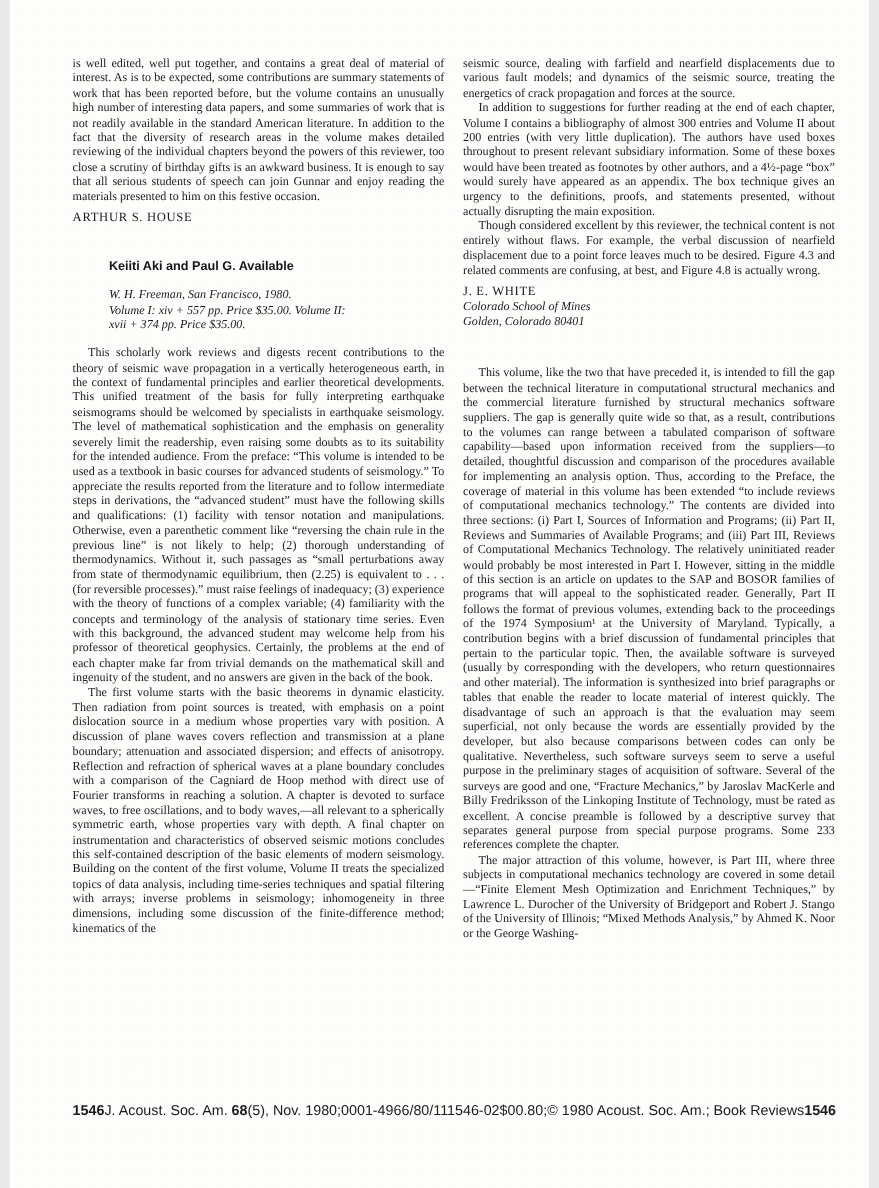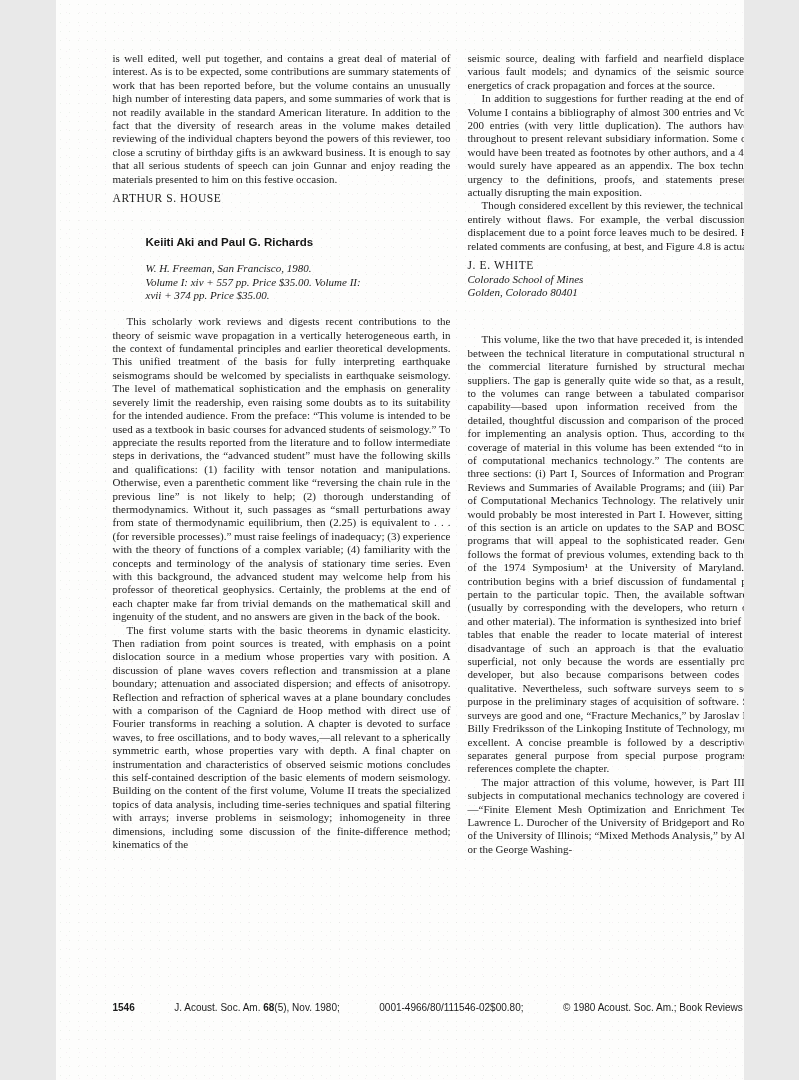--- a/index.html
+++ b/index.html
@@ -1,18 +1,18 @@
 <!DOCTYPE html>
 <html lang="en"><head>
 <meta charset="utf-8">
 <style>
   html, body { margin: 0; padding: 0; background: #e9e9e9; }
   .sheet {
     position: relative;
-    width: 688px;
+    width: 781px;
     height: 1080px;
     margin: 0 auto;
     background-color: #fdfdfc;
     background-image:
       radial-gradient(rgba(190,205,190,.28) 0.5px, transparent 0.6px),
       radial-gradient(rgba(225,195,220,.25) 0.5px, transparent 0.6px);
     background-size: 9px 9px, 13px 13px;
     background-position: 0 0, 4px 6px;
     overflow: hidden;
     color: #1b1b1b;
@@ -77,42 +77,42 @@
   }
   .footer {
     position: absolute;
     left: 57px;
     top: 1002px;
     width: 692px;
     display: flex;
     justify-content: space-between;
     align-items: baseline;
     font-family: "Liberation Sans", sans-serif;
-    font-size: 10px;
+    font-size: 13px;
     color: #1b1b1b;
     white-space: nowrap;
   }
   .fnum { font-weight: bold; }
   .fref b { font-weight: bold; }
 </style>
 </head>
 <body>
 
 <div class="sheet">
   <div class="content">
 
     <div class="col">
       <p class="bt">is well edited, well put together, and contains a great deal of material of interest. As is to be expected, some contributions are summary statements of work that has been reported before, but the volume contains an unusually high number of interesting data papers, and some summaries of work that is not readily available in the standard American literature. In addition to the fact that the diversity of research areas in the volume makes detailed reviewing of the individual chapters beyond the powers of this reviewer, too close a scrutiny of birthday gifts is an awkward business. It is enough to say that all serious students of speech can join Gunnar and enjoy reading the materials presented to him on this festive occasion.</p>
 
       <div class="sig">
         <div class="sig-name">ARTHUR S. HOUSE</div>
       </div>
 
       <div class="review">
-        <div class="rauthors">Keiiti Aki and Paul G. Richards</div>
+        <div class="rauthors">Keiiti Aki and Paul G. Available</div>
         <div class="rimprint">W. H. Freeman, San Francisco, 1980.
 Volume I:  xiv + 557 pp. Price $35.00.  Volume II:
 xvii + 374 pp. Price $35.00.</div>
         <p class="bt ind">This scholarly work reviews and digests recent contributions to the theory of seismic wave propagation in a vertically heterogeneous earth, in the context of fundamental principles and earlier theoretical developments. This unified treatment of the basis for fully interpreting earthquake seismograms should be welcomed by specialists in earthquake seismology. The level of mathematical sophistication and the emphasis on generality severely limit the readership, even raising some doubts as to its suitability for the intended audience. From the preface: “This volume is intended to be used as a textbook in basic courses for advanced students of seismology.” To appreciate the results reported from the literature and to follow intermediate steps in derivations, the “advanced student” must have the following skills and qualifications: (1) facility with tensor notation and manipulations. Otherwise, even a parenthetic comment like “reversing the chain rule in the previous line” is not likely to help; (2) thorough understanding of thermodynamics. Without it, such passages as “small perturbations away from state of thermodynamic equilibrium, then (2.25) is equivalent to . . . (for reversible processes).” must raise feelings of inadequacy; (3) experience with the theory of functions of a complex variable; (4) familiarity with the concepts and terminology of the analysis of stationary time series. Even with this background, the advanced student may welcome help from his professor of theoretical geophysics. Certainly, the problems at the end of each chapter make far from trivial demands on the mathematical skill and ingenuity of the student, and no answers are given in the back of the book.</p>
         <p class="bt ind">The first volume starts with the basic theorems in dynamic elasticity. Then radiation from point sources is treated, with emphasis on a point dislocation source in a medium whose properties vary with position. A discussion of plane waves covers reflection and transmission at a plane boundary; attenuation and associated dispersion; and effects of anisotropy. Reflection and refraction of spherical waves at a plane boundary concludes with a comparison of the Cagniard de Hoop method with direct use of Fourier transforms in reaching a solution. A chapter is devoted to surface waves, to free oscillations, and to body waves,—all relevant to a spherically symmetric earth, whose properties vary with depth. A final chapter on instrumentation and characteristics of observed seismic motions concludes this self-contained description of the basic elements of modern seismology. Building on the content of the first volume, Volume II treats the specialized topics of data analysis, including time-series techniques and spatial filtering with arrays; inverse problems in seismology; inhomogeneity in three dimensions, including some discussion of the finite-difference method; kinematics of the</p>
       </div>
     </div>
 
     <div class="col">
       <p class="bt">seismic source, dealing with farfield and nearfield displacements due to various fault models; and dynamics of the seismic source, treating the energetics of crack propagation and forces at the source.</p>

